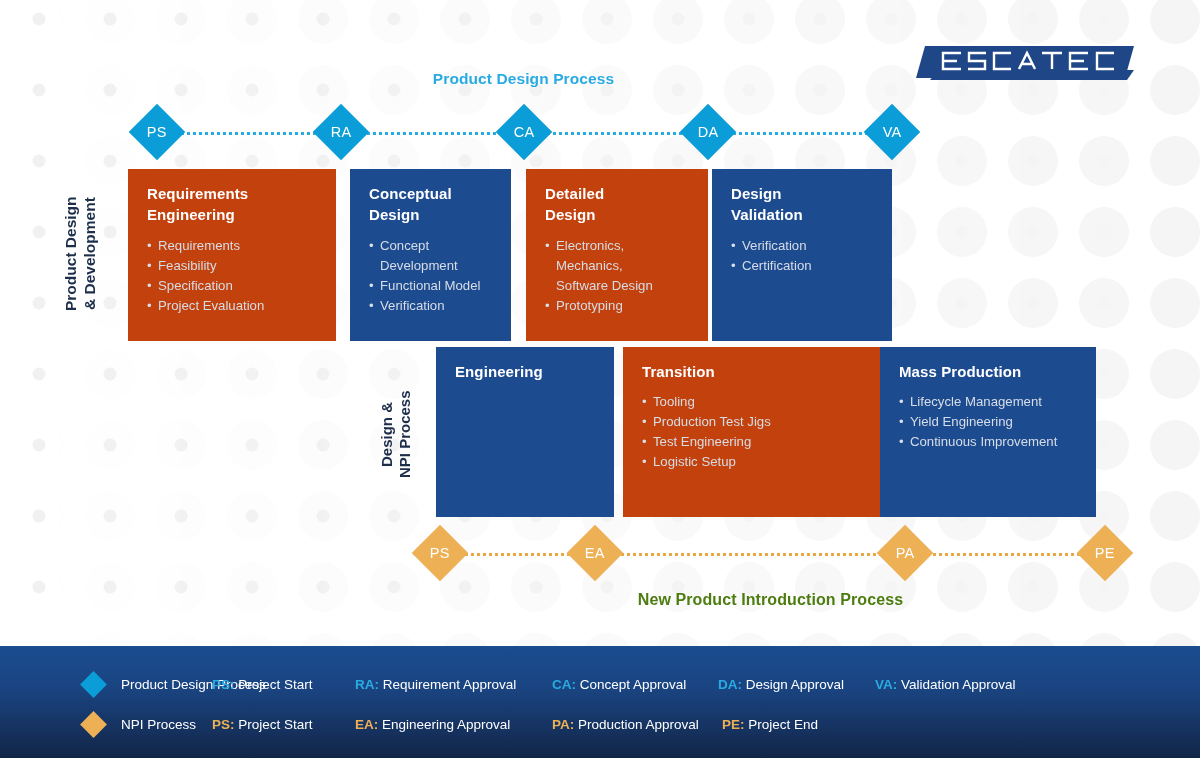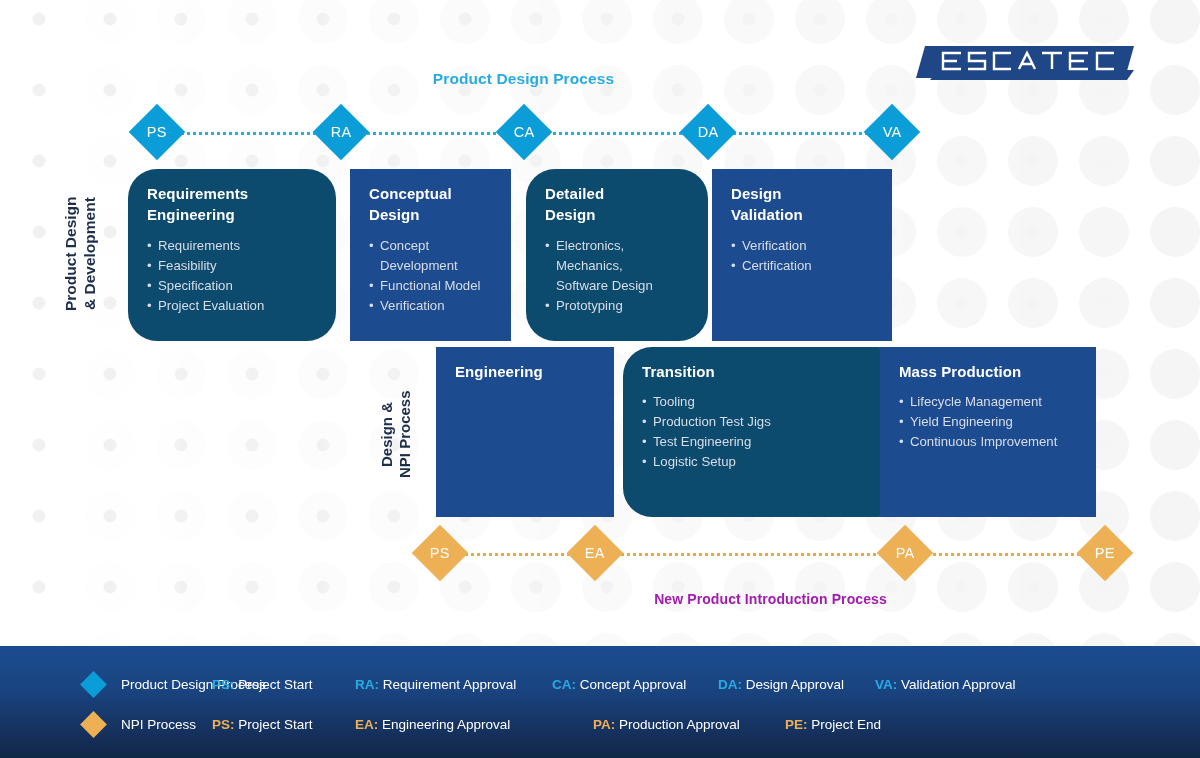--- a/index.html
+++ b/index.html
@@ -23,22 +23,22 @@
   }
 
   
   .proc-title-top {
     position:absolute; left:0; top:70px; width:1047px;
     text-align:center; font-size:15.5px; font-weight:bold;
     color:#29abe2; letter-spacing:.1px;
   }
   .proc-title-bottom {
     position:absolute; left:340px; top:591px; width:861px;
-    text-align:center; font-size:14px; font-weight:bold;
-    color:#a21caf; letter-spacing:.1px;
+    text-align:center; font-size:16px; font-weight:bold;
+    color:#4d7c0f; letter-spacing:.1px;
   }
 
   
   .vlabel {
     position:absolute;
     writing-mode:vertical-rl; transform:rotate(180deg);
     font-weight:bold; line-height:1.22; text-align:center;
     color:#1c2e4a; white-space:pre;
   }
   #vlabel-pdd { left:62px; top:169px; height:170px; font-size:15.5px; }
@@ -62,21 +62,21 @@
     color:#ffffff; font-size:14.5px; font-weight:normal;
     letter-spacing:.3px; line-height:1;
   }
 
   
   .box {
     position:absolute; z-index:2;
     padding:14px 18px 14px 19px;
     color:#ffffff; overflow:hidden;
   }
-  .box.dark  { background:#0c4a6e;border-radius:29px; }
+  .box.dark  { background:#c2410c; }
   .box.mid   { background:#1d4b8f; }
   .box h3 {
     font-size:15px; font-weight:bold; line-height:1.42;
     color:#ffffff; white-space:pre-line; margin-bottom:10px;
     letter-spacing:.1px;
   }
   .box ul { list-style:none; }
   .box li {
     font-size:13.2px; line-height:1.52; color:#d7dde6;
     padding-left:11px; position:relative; white-space:pre-line;
@@ -634,21 +634,21 @@
       <div class="legend-key-label">NPI Process</div>
     </div>
     <div class="legend-item amber" style="width:143px;">
       <b>PS:</b>
       <span>Project Start</span>
     </div>
     <div class="legend-item amber" style="width:197px;">
       <b>EA:</b>
       <span>Engineering Approval</span>
     </div>
-    <div class="legend-item amber" style="width:192px;margin-left:41px;">
+    <div class="legend-item amber" style="width:170px;">
       <b>PA:</b>
       <span>Production Approval</span>
     </div>
     <div class="legend-item amber">
       <b>PE:</b>
       <span>Project End</span>
     </div>
   </div>
 
 </div>

